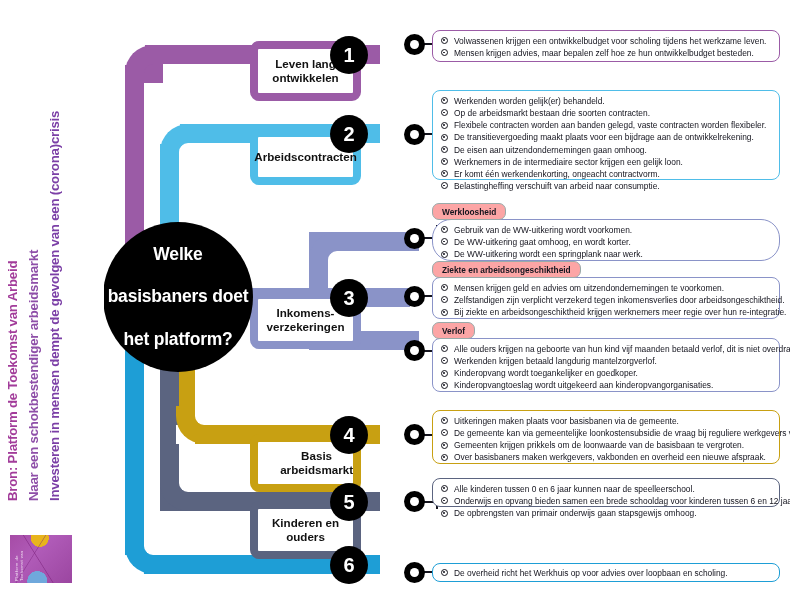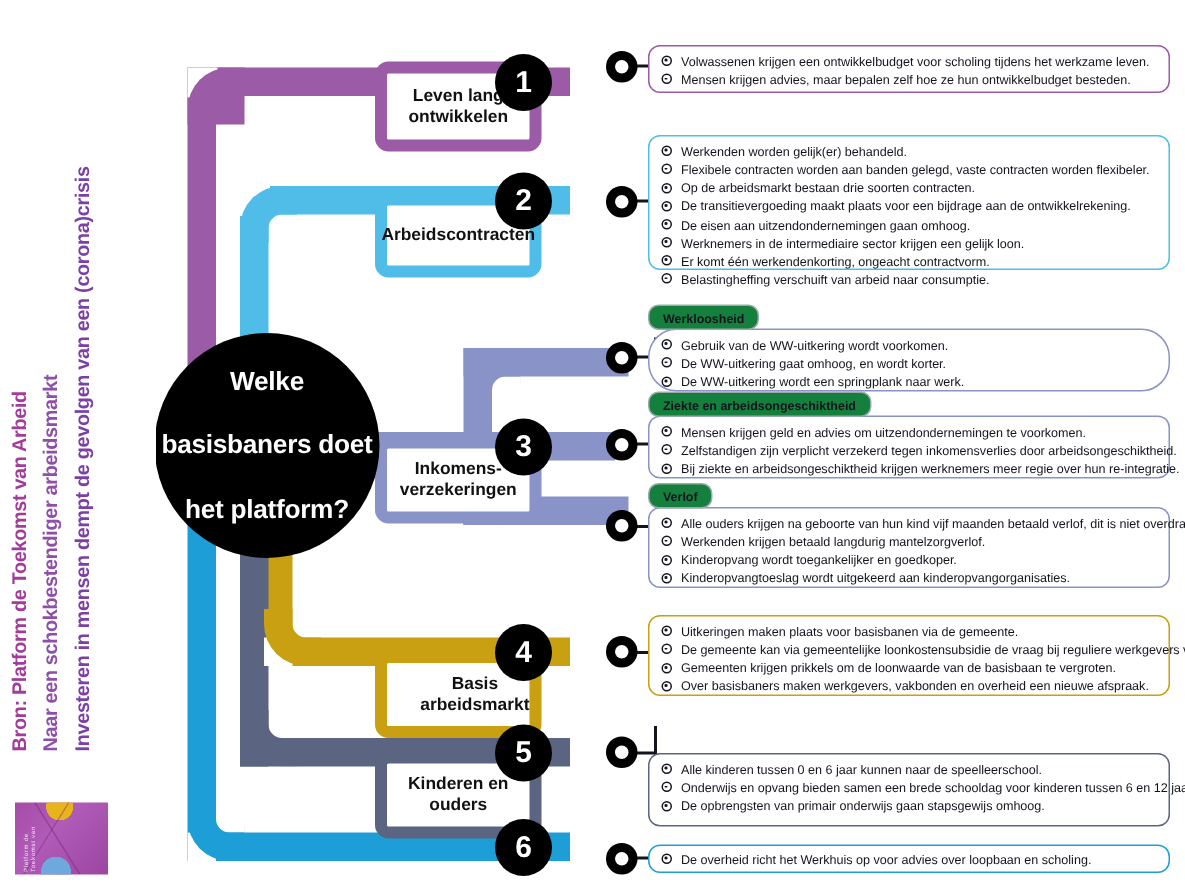--- a/index.html
+++ b/index.html
@@ -61,21 +61,21 @@
   
   .panel{position:absolute;background:#fff;border:1.3px solid #9aa;border-radius:8px;
          z-index:18;padding:4px 6px 4px 8px;box-sizing:border-box;}
   .panel ul{list-style:none;margin:0;padding:0;}
   .panel li{position:relative;padding-left:13px;font-size:8.4px;line-height:12.15px;color:#14141e;
             white-space:nowrap;}
   .panel li .bl{position:absolute;left:0;top:2.2px;width:7px;height:7px;border-radius:50%;
                 border:1.6px solid #14141e;box-sizing:border-box;}
   .panel li .bl::after{content:"";position:absolute;left:1.3px;top:1.3px;width:1.8px;height:1.8px;
                 background:#14141e;border-radius:50%;}
-  .subhdr{position:absolute;background:#15803d;border:1.2px solid #9aa;border-radius:7px;
+  .subhdr{position:absolute;background:#fca5a5;border:1.2px solid #9aa;border-radius:7px;
           z-index:19;font-size:8.3px;font-weight:bold;color:#14141e;
           padding:3px 9px 2px 9px;box-sizing:border-box;white-space:nowrap;}
   
   .stub{position:absolute;height:2px;z-index:17;background:#14141e;}
   .vstub{position:absolute;width:1.6px;z-index:17;background:#14141e;}
 </style>
 </head>
 <body>
 
 <div class="stage">
@@ -179,22 +179,22 @@
       <li><span class="bl"></span><span>Mensen krijgen advies, maar bepalen zelf hoe ze hun ontwikkelbudget besteden.</span></li>
     </ul>
   </div>
   <div class="vstub" style="left:436px;top:36px;height:14px;"></div>
   <div class="stub" style="left:415px;top:43px;width:23px;"></div>
   <div class="donut" style="left:404px;top:34px;"></div>
 
   <div class="panel" style="left:432px;top:90px;width:348px;height:90px;border-color:#4FBDE8;">
     <ul>
       <li><span class="bl"></span><span>Werkenden worden gelijk(er) behandeld.</span></li>
+      <li><span class="bl"></span><span>Op de arbeidsmarkt bestaan drie soorten contracten.</span></li>
       <li><span class="bl"></span><span>Flexibele contracten worden aan banden gelegd, vaste contracten worden flexibeler.</span></li>
-      <li><span class="bl"></span><span>Op de arbeidsmarkt bestaan drie soorten contracten.</span></li>
       <li><span class="bl"></span><span>De transitievergoeding maakt plaats voor een bijdrage aan de ontwikkelrekening.</span></li>
       <li><span class="bl"></span><span>De eisen aan uitzendondernemingen gaan omhoog.</span></li>
       <li><span class="bl"></span><span>Werknemers in de intermediaire sector krijgen een gelijk loon.</span></li>
       <li><span class="bl"></span><span>Er komt één werkendenkorting, ongeacht contractvorm.</span></li>
       <li><span class="bl"></span><span>Belastingheffing verschuift van arbeid naar consumptie.</span></li>
     </ul>
   </div>
   <div class="vstub" style="left:436px;top:96px;height:76px;"></div>
   <div class="stub" style="left:415px;top:133px;width:23px;"></div>
   <div class="donut" style="left:404px;top:124px;"></div>
@@ -247,21 +247,21 @@
       <li><span class="bl"></span><span>Uitkeringen maken plaats voor basisbanen via de gemeente.</span></li>
       <li><span class="bl"></span><span>De gemeente kan via gemeentelijke loonkostensubsidie de vraag bij reguliere werkgevers vergroten.</span></li>
       <li><span class="bl"></span><span>Gemeenten krijgen prikkels om de loonwaarde van de basisbaan te vergroten.</span></li>
       <li><span class="bl"></span><span>Over basisbaners maken werkgevers, vakbonden en overheid een nieuwe afspraak.</span></li>
     </ul>
   </div>
   <div class="vstub" style="left:436px;top:416px;height:38px;"></div>
   <div class="stub" style="left:415px;top:434px;width:23px;"></div>
   <div class="donut" style="left:404px;top:424px;"></div>
 
-  <div class="panel" style="left:432px;top:502px;width:348px;height:49px;border-color:#5B6480;">
+  <div class="panel" style="left:432px;top:478px;width:348px;height:29px;border-color:#5B6480;">
     <ul>
       <li><span class="bl"></span><span>Alle kinderen tussen 0 en 6 jaar kunnen naar de speelleerschool.</span></li>
       <li><span class="bl"></span><span>Onderwijs en opvang bieden samen een brede schooldag voor kinderen tussen 6 en 12 jaar.</span></li>
       <li><span class="bl"></span><span>De opbrengsten van primair onderwijs gaan stapsgewijs omhoog.</span></li>
     </ul>
   </div>
   <div class="vstub" style="left:436px;top:484px;height:25px;"></div>
   <div class="stub" style="left:415px;top:501px;width:23px;"></div>
   <div class="donut" style="left:404px;top:491px;"></div>
 

